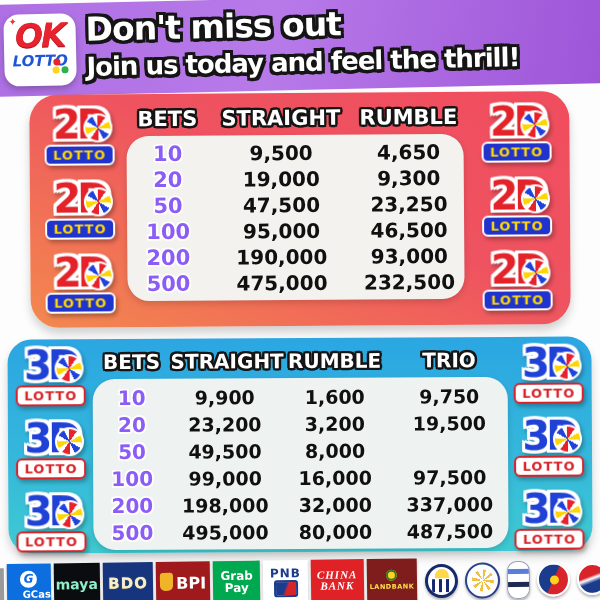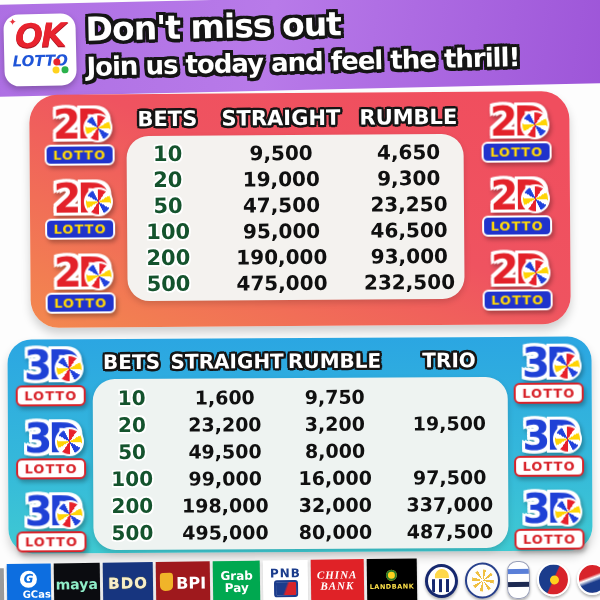--- a/index.html
+++ b/index.html
@@ -38,21 +38,21 @@
                 -3px 0 0 #151515,3px 0 0 #151515,
                 -3px 3px 0 #151515,0 3.6px 0 #151515,3px 3px 0 #151515;
   }
   .ob-sm{
     color:#fff;
     text-shadow:-2px -2px 0 #151515,0 -2.4px 0 #151515,2px -2px 0 #151515,
                 -2.4px 0 0 #151515,2.4px 0 0 #151515,
                 -2px 2px 0 #151515,0 2.4px 0 #151515,2px 2px 0 #151515;
   }
   .ow{
-    color:#14532d;
+    color:#8b5cf6;
     text-shadow:-1.5px -1.5px 0 #fff,0 -1.5px 0 #fff,1.5px -1.5px 0 #fff,
                 -1.5px 0 0 #fff,1.5px 0 0 #fff,
                 -1.5px 1.5px 0 #fff,0 1.5px 0 #fff,1.5px 1.5px 0 #fff;
   }
   .h1{font-size:33px;line-height:38px;letter-spacing:-1px;}
   .h2{font-size:26px;line-height:32px;letter-spacing:-1px;margin-top:2px;}
   
   .panel{position:absolute;border-radius:28px;box-shadow:0 6px 10px rgba(0,0,0,.18);}
   .p2d{
     left:30px;top:93px;width:540px;height:233px;
@@ -130,21 +130,21 @@
   .bpi-crest{width:13px;height:16px;background:#f0b429;border-radius:3px 3px 5px 5px;
      box-shadow:0 -2px 0 #f0b429;display:inline-block;}
   .grab{width:49px;background:#00a850;color:#fff;font-size:12px;line-height:12px;}
   .pnb{width:46px;background:#fff;color:#1b3c8c;}
   .pnb-t{font-size:12px;letter-spacing:1px;}
   .pnb-i{width:20px;height:13px;border:2px solid #1b3c8c;border-radius:3px;
      background:linear-gradient(110deg,#1b3c8c 45%,#d8232a 55%);}
   .china{width:55px;background:#e02227;color:#fff;
      font-family:"Liberation Serif","DejaVu Serif",serif;font-style:italic;
      font-size:11px;line-height:11px;letter-spacing:1px;}
-  .land{width:52px;background:#000000;}
+  .land{width:52px;background:#7f1d1d;}
   .lb-i{width:11px;height:11px;border-radius:50%;background:#ffd21e;
      box-shadow:inset 0 0 0 2px #2b7a2b;}
   .lb-t{color:#ffe24a;font-size:6.5px;letter-spacing:.5px;margin-top:2px;}
   .seal{position:relative;border-radius:50%;align-self:center;
      box-shadow:0 2px 3px rgba(0,0,0,.3);display:inline-block;}
   .s1{width:34px;height:34px;margin-left:5px;background:#fff;border:3px solid #16286e;
       box-sizing:border-box;overflow:hidden;}
   .s1 .sun{position:absolute;left:7px;top:2px;width:14px;height:9px;
       border-radius:7px 7px 0 0;background:#ffd84a;}
   .s1 .pillars{position:absolute;left:4px;top:12px;width:20px;height:13px;
@@ -282,20 +282,21 @@
     <div class="tarea t3d">
       <div class="thead">
         <span class="ob-sm">BETS</span>
         <span class="ob-sm">STRAIGHT</span>
         <span class="ob-sm">RUMBLE</span>
         <span class="ob-sm">TRIO</span>
       </div>
       <div class="card">
         <div class="trow">
           <span class="cbet ow">10</span>
+          <span class="cval">9,900</span>
           <span class="cval">1,600</span>
           <span class="cval">9,750</span>
         </div>
         <div class="trow">
           <span class="cbet ow">20</span>
           <span class="cval">23,200</span>
           <span class="cval">3,200</span>
           <span class="cval">19,500</span>
         </div>
         <div class="trow">

